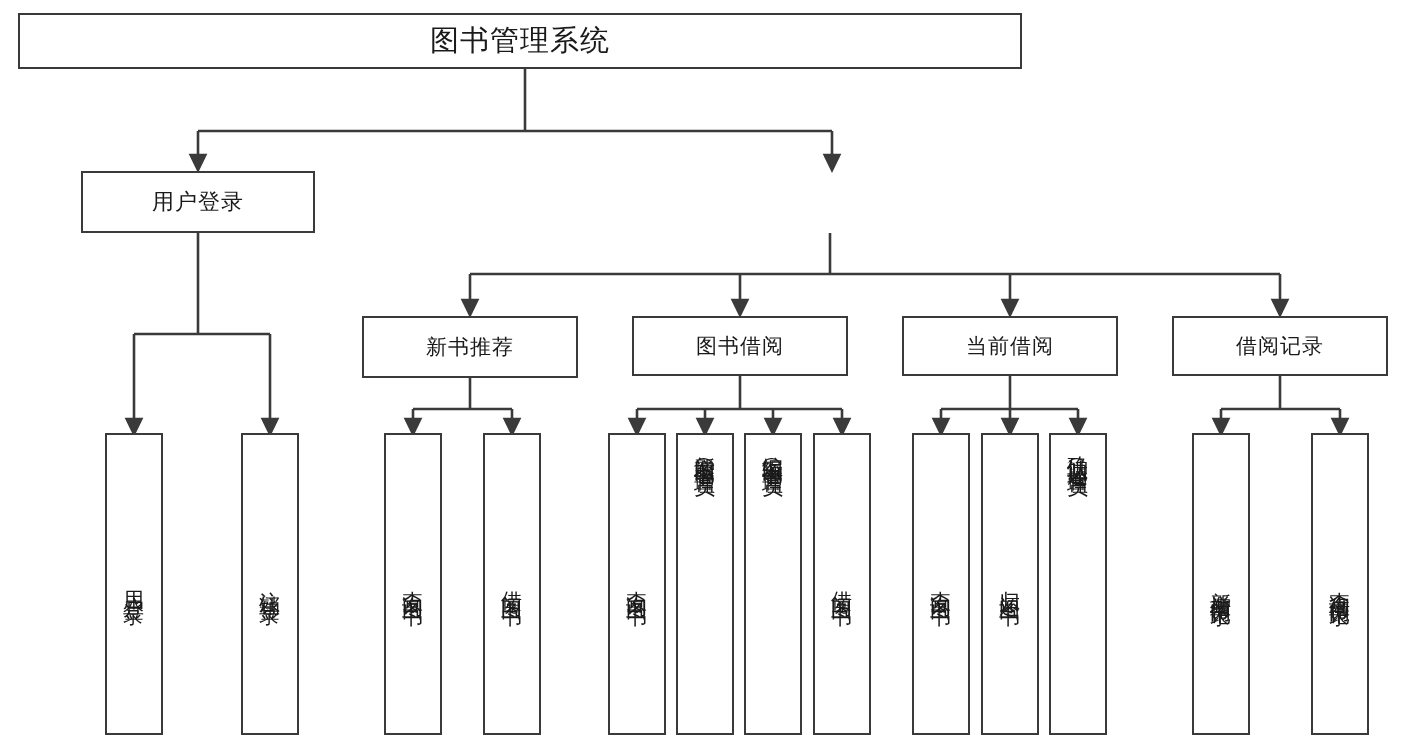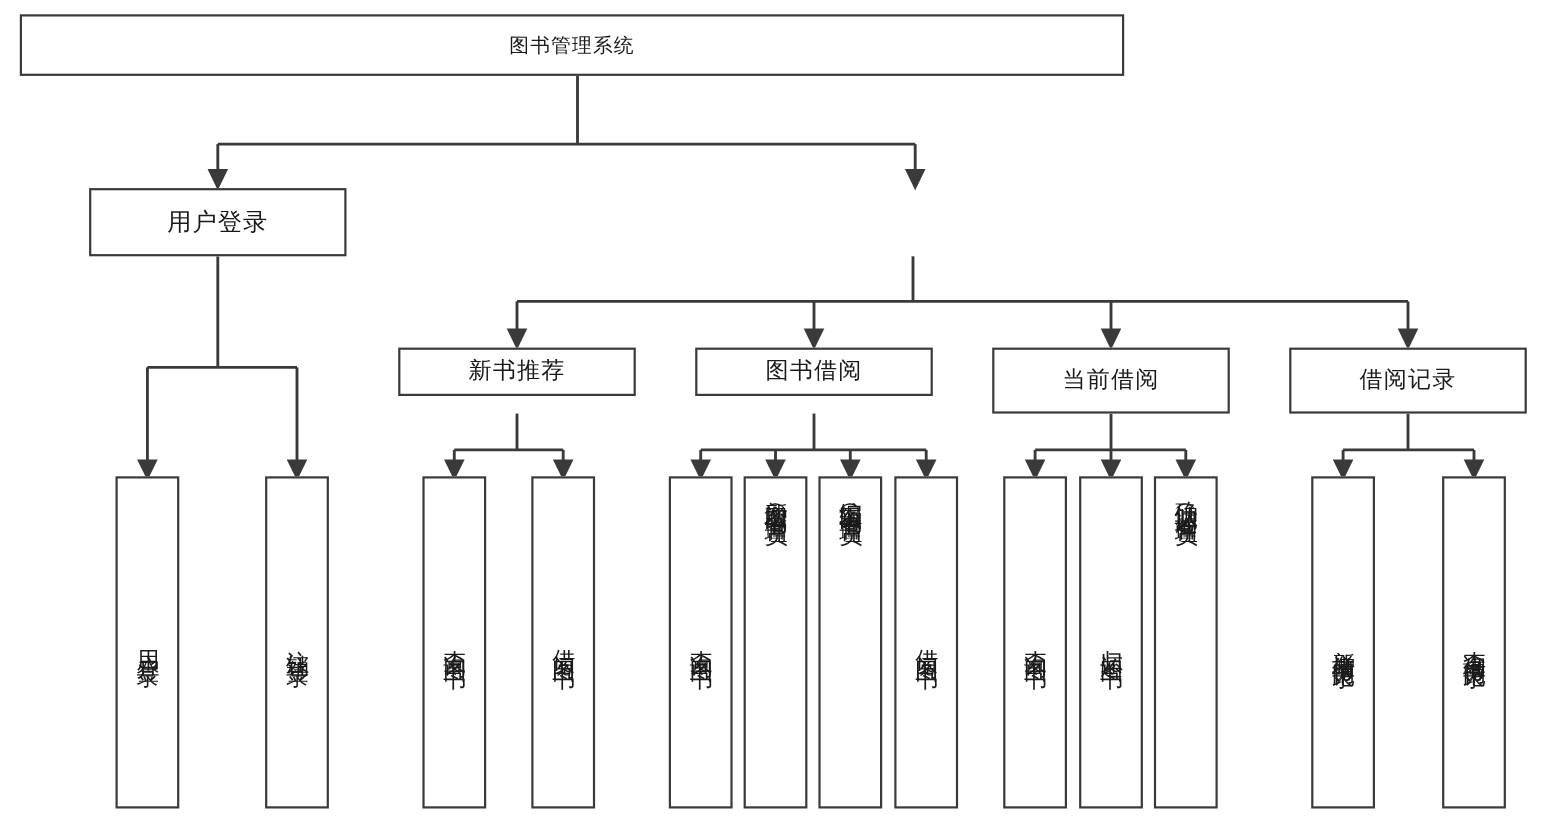--- a/index.html
+++ b/index.html
@@ -37,21 +37,21 @@
     color: #1a1a1a;
     z-index: 2;
   }
   .node-label {
     display: block;
     text-align: center;
     letter-spacing: 1px;
     line-height: 1.15;
     white-space: nowrap;
   }
-  .node.level-0 .node-label { font-size: 18px; }
+  .node.level-0 .node-label { font-size: 29px; }
   .node.level-1 .node-label { font-size: 22px; }
   .node.level-2 .node-label { font-size: 21px; }
   .node.leaf {
     align-items: center;
     justify-content: center;
     padding: 4px 2px;
   }
   .node.leaf .node-label {
     writing-mode: vertical-rl;
     text-orientation: upright;
@@ -134,24 +134,24 @@
   </svg>
 
   <div class="node level-0" style="left:18px; top:13px; width:1004px; height:56px;">
     <span class="node-label">图书管理系统</span>
   </div>
 
   <div class="node level-1" style="left:81px; top:171px; width:234px; height:62px;">
     <span class="node-label">用户登录</span>
   </div>
 
-  <div class="node level-2" style="left:362px; top:316px; width:216px; height:44px;">
+  <div class="node level-2" style="left:362px; top:316px; width:216px; height:62px;">
     <span class="node-label">新书推荐</span>
   </div>
-  <div class="node level-2" style="left:632px; top:316px; width:216px; height:44px;">
+  <div class="node level-2" style="left:632px; top:316px; width:216px; height:60px;">
     <span class="node-label">图书借阅</span>
   </div>
   <div class="node level-2" style="left:902px; top:316px; width:216px; height:60px;">
     <span class="node-label">当前借阅</span>
   </div>
   <div class="node level-2" style="left:1172px; top:316px; width:216px; height:60px;">
     <span class="node-label">借阅记录</span>
   </div>
 
   <div class="node leaf" style="left:105px; top:433px; width:58px; height:302px;">

